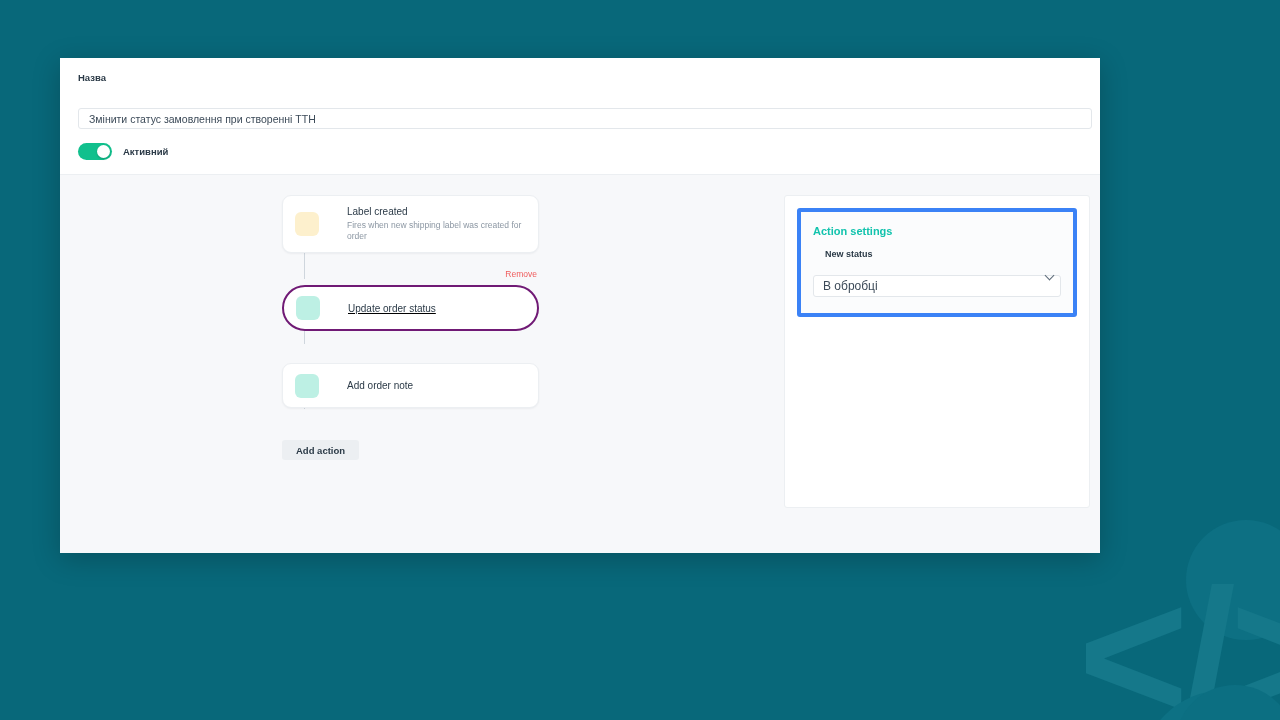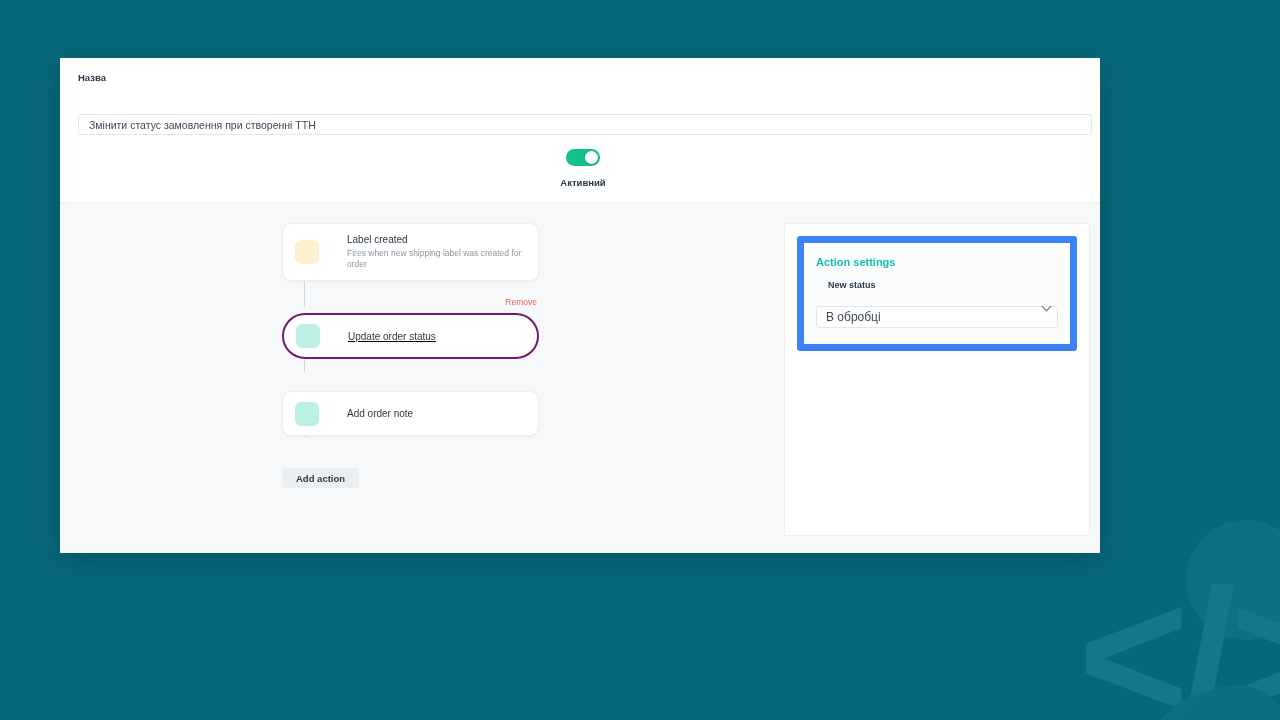--- a/index.html
+++ b/index.html
@@ -127,21 +127,20 @@
   
   .meta-section {
     background: #fff;
     padding: 14px 12px 0 12px;
     border-bottom: 1px solid #eceff2;
   }
   .field-label {
     font-size: 9.5px;
     font-weight: 700;
     color: #2b3a47;
-    margin-bottom: 6px;
     margin-left: 6px;
   }
   .name-input {
     width: 1014px;
     height: 21px;
     border: 1px solid #e3e7eb;
     border-radius: 3px;
     padding: 0 10px;
     font-size: 10.5px;
     color: #3c4a58;
@@ -149,21 +148,20 @@
     background: #fff;
     outline: none;
     margin-left: 6px;
     margin-top: 25px;
   }
   .toggle-row {
     display: flex;
     align-items: center;
     gap: 11px;
     padding: 14px 0 14px 6px;
-    flex-direction: column;
   }
   .toggle {
     width: 34px;
     height: 17px;
     border-radius: 10px;
     background: #11c08d;
     position: relative;
     cursor: pointer;
     flex: 0 0 auto;
   }
@@ -280,21 +278,21 @@
     width: 306px;
     flex: 0 0 306px;
     margin-left: auto;
     background: #ffffff;
     border: 1px solid #eceff2;
     border-radius: 3px;
     height: 313px;
     padding: 12px;
   }
   .settings-inner {
-    border: 7px solid #3b82f6;
+    border: 4px solid #3b82f6;
     border-radius: 3px;
     background: #fbfcfd;
     padding: 13px 12px 16px 12px;
   }
   .settings-title {
     font-size: 11px;
     font-weight: 700;
     color: #12c3ad;
     margin-bottom: 12px;
   }

